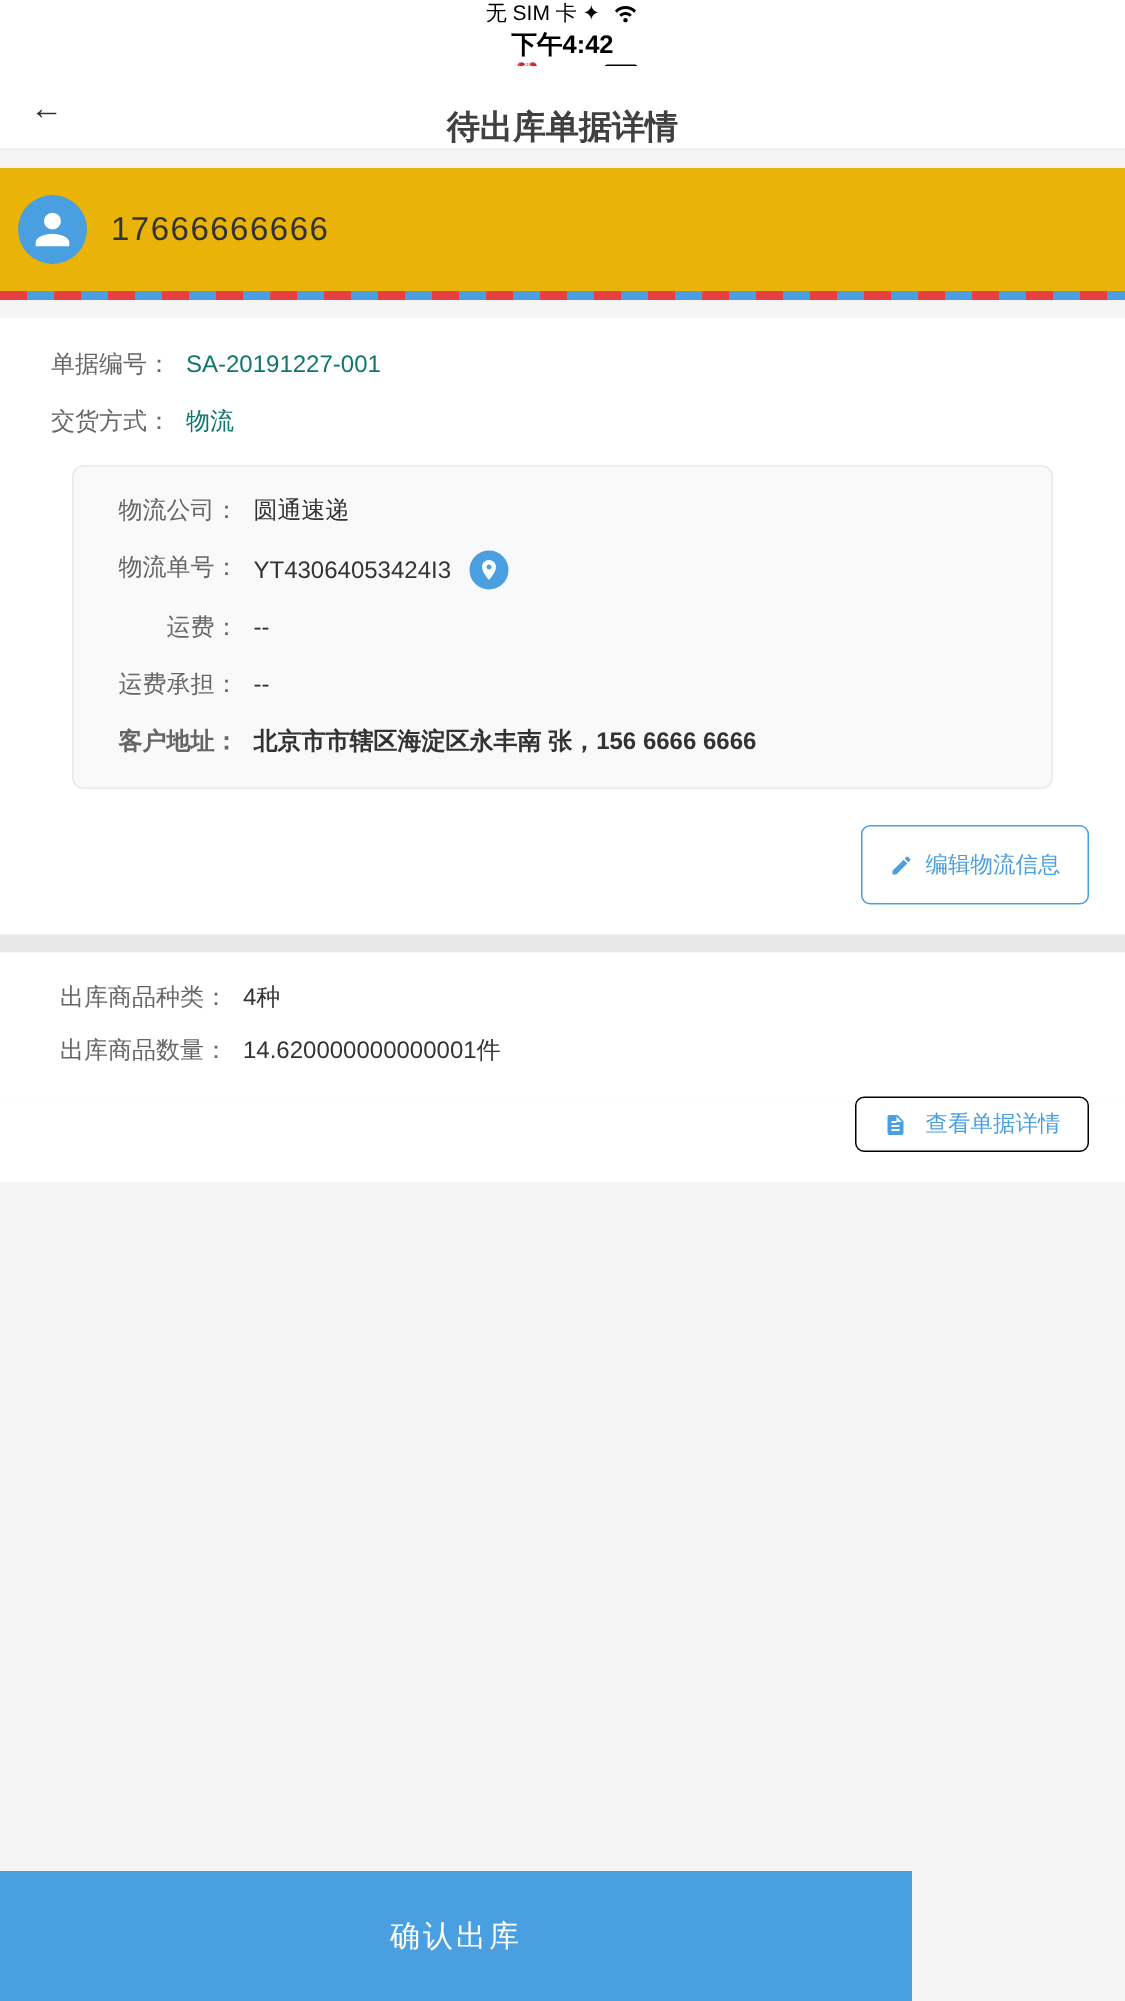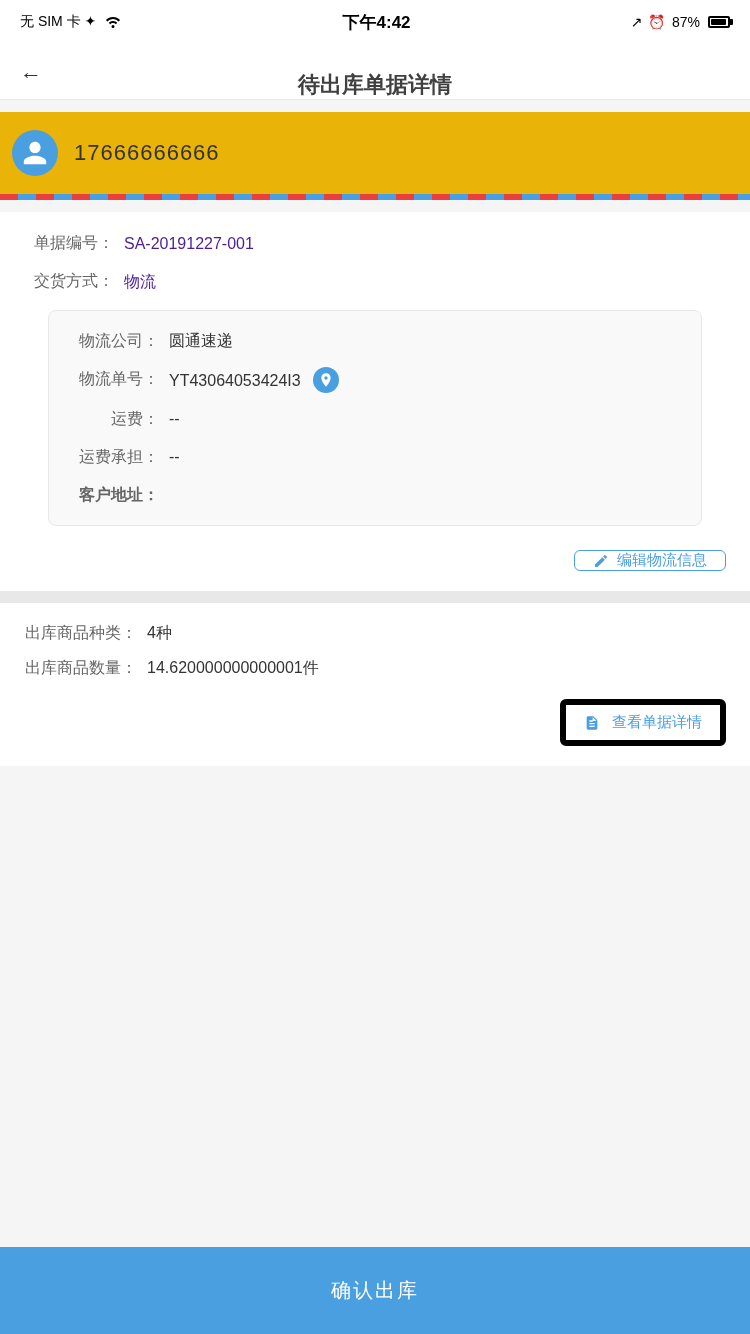--- a/index.html
+++ b/index.html
@@ -16,20 +16,21 @@
     
     .status-bar {
       background: #fff;
       height: 44px;
       display: flex;
       align-items: center;
       justify-content: space-between;
       padding: 0 20px;
       font-size: 15px;
       font-weight: 500;
+      flex-direction: column;
     }
     .status-left { font-size: 14px; color: #000; display: flex; align-items: center; gap: 8px; }
     .status-center { font-size: 17px; font-weight: 700; color: #000; }
     .status-right { display: flex; align-items: center; gap: 6px; font-size: 14px; color: #000; }
     .battery-icon {
       display: inline-block;
       width: 22px;
       height: 12px;
       border: 2px solid #000;
       border-radius: 2px;
@@ -139,21 +140,21 @@
     .info-row:last-child { margin-bottom: 0; }
     .info-label {
       color: #666;
       min-width: 90px;
       text-align: right;
       flex-shrink: 0;
       line-height: 1.5;
       font-family: Liberation Mono, monospace;
     }
     .info-value {
-      color: #4c1d95;
+      color: #0f766e;
       margin-left: 10px;
       flex: 1;
       line-height: 1.5;
     }
 
     
     .logistics-card {
       background: #f9f9f9;
       border: 1px solid #e8e8e8;
       border-radius: 8px;
@@ -203,38 +204,38 @@
       justify-content: flex-end;
       padding: 0 24px 18px;
       background: #fff;
     }
     .edit-btn {
       display: flex;
       align-items: center;
       gap: 8px;
       border: 1px solid #4a9fe0;
       border-radius: 6px;
-      padding: 0 18px;
+      padding: 16px 18px;
       color: #4a9fe0;
       font-size: 15px;
       background: #fff;
       cursor: pointer;
     }
     .edit-btn svg { width: 16px; height: 16px; fill: #4a9fe0; }
 
     
     .section-divider {
       height: 12px;
       background: #e8e8e8;
     }
 
     
     .goods-section {
       background: #fff;
-      padding: 20px 25px;
+      padding: 20px 40px;
     }
     .goods-row {
       display: flex;
       align-items: center;
       margin-bottom: 14px;
       font-size: 16px;
     }
     .goods-row:last-child { margin-bottom: 0; }
     .goods-label {
       color: #666;
@@ -251,21 +252,21 @@
     .view-btn-row {
       display: flex;
       justify-content: flex-end;
       padding: 0 24px 20px;
       background: #fff;
     }
     .view-btn {
       display: flex;
       align-items: center;
       gap: 12px;
-      border: 6px solid #000000;
+      border: 1px solid #000000;
       border-radius: 6px;
       padding: 8px 18px;
       color: #4a9fe0;
       font-size: 15px;
       background: #fff;
       cursor: pointer;
     }
     .view-btn svg { width: 16px; height: 16px; fill: #4a9fe0; }
 
     
@@ -273,21 +274,21 @@
       flex: 1;
       background: #f5f5f5;
       min-height: 200px;
     }
 
     
     .confirm-btn-wrapper {
       position: fixed;
       bottom: 0;
       left: 0;
-      width: 750px;
+      width: 608px;
       background: #4a9fe0;
       padding: 16px 24px;
       z-index: 100;
     }
     .confirm-btn {
       width: 100%;
       background: #4a9fe0;
       color: #fff;
       font-size: 20px;
       font-weight: 500;
@@ -366,20 +367,21 @@
     <div class="logistics-row">
       <span class="logistics-label">运费：</span>
       <span class="logistics-value">--</span>
     </div>
     <div class="logistics-row">
       <span class="logistics-label">运费承担：</span>
       <span class="logistics-value">--</span>
     </div>
     <div class="logistics-row">
       <span class="logistics-label">客户地址：</span>
+      <span class="logistics-value">北京市市辖区海淀区永丰南  张，156 6666 6666</span>
     </div>
   </div>
 
   <div class="edit-btn-row" style="padding: 8px 0 0; background: transparent;">
     <button class="edit-btn">
       <svg viewBox="0 0 24 24">
         <path d="M3 17.25V21h3.75L17.81 9.94l-3.75-3.75L3 17.25zm17.71-10.21a1 1 0 000-1.41l-2.34-2.34a1 1 0 00-1.41 0l-1.83 1.83 3.75 3.75 1.83-1.83z"></path>
       </svg>
       <span>编辑物流信息</span>
     </button>

